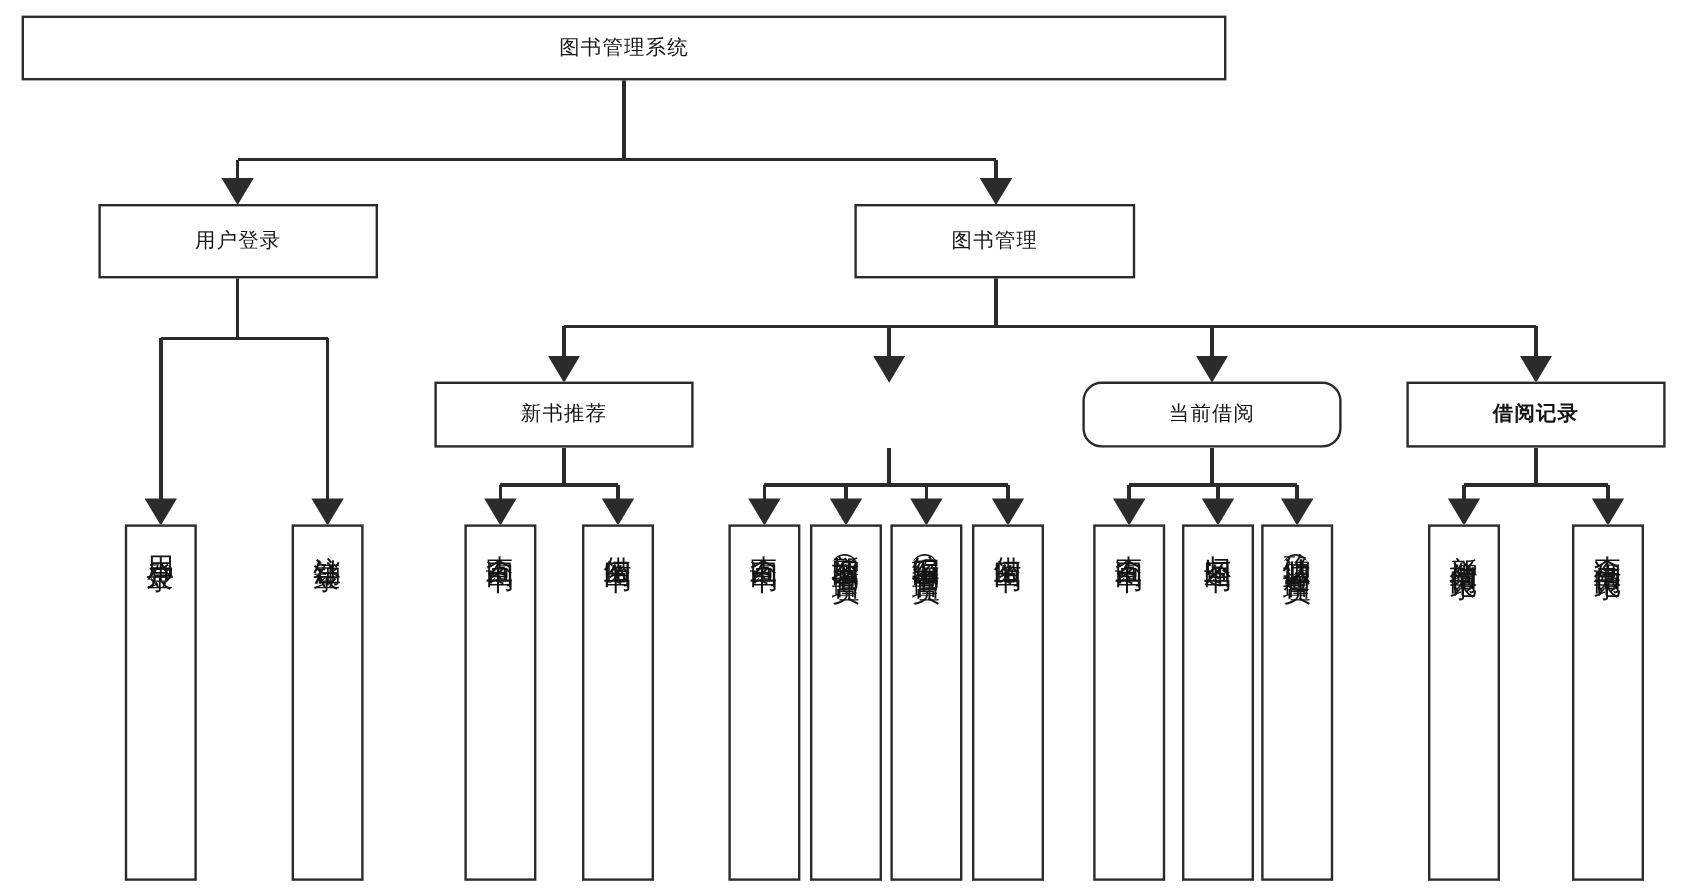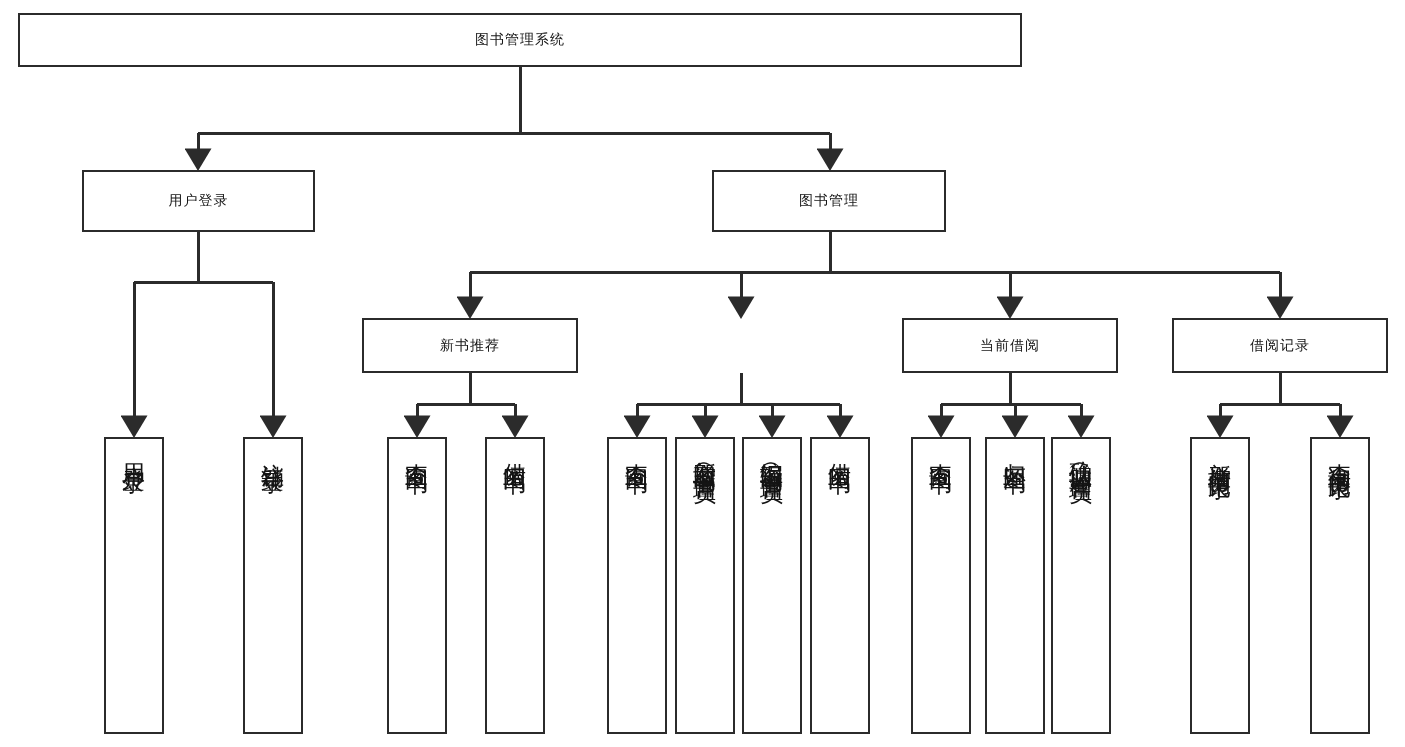--- a/index.html
+++ b/index.html
@@ -30,21 +30,21 @@
     position: absolute;
     box-sizing: border-box;
     border: 2.5px solid #2b2b2b;
     background: #ffffff;
     display: flex;
     align-items: center;
     justify-content: center;
     color: #1a1a1a;
   }
   .node-label {
-    font-size: 14px;
+    font-size: 17px;
     line-height: 1.1;
     letter-spacing: 1px;
     white-space: nowrap;
     color: #141414;
   }
   .leaf-box .node-label {
     writing-mode: vertical-rl;
     text-orientation: upright;
     font-size: 23px;
     letter-spacing: 3px;
@@ -132,24 +132,24 @@
   <div class="node-box" id="node-l2-0" style="left: 82px; top: 170px; width: 233px; height: 62px;">
     <span class="node-label">用户登录</span>
   </div>
   <div class="node-box" id="node-l3-0" style="left: 362px; top: 318px; width: 216px; height: 55px;">
     <span class="node-label">新书推荐</span>
   </div>
 
   <div class="node-box" id="node-l2-1" style="left: 712px; top: 170px; width: 234px; height: 62px;">
     <span class="node-label">图书管理</span>
   </div>
-  <div class="node-box" id="node-l3-2" style="left: 902px; top: 318px; width: 216px; height: 55px;">
+  <div class="node-box" id="node-l3-2" style="left: 902px; top: 318px; width: 216px; height: 55px; border-radius: 16px;">
     <span class="node-label">当前借阅</span>
   </div>
-  <div class="node-box" id="node-l3-3" style="left: 1172px; top: 318px; width: 216px; height: 55px;">
+  <div class="node-box" id="node-l3-3" style="left: 1172px; top: 318px; width: 216px; height: 55px; font-weight: bold;">
     <span class="node-label">借阅记录</span>
   </div>
 
   <div class="node-box leaf-box" id="node-leaf-0" style="left: 104px; top: 437px; width: 60px; height: 297px;">
     <span class="node-label">用户登录</span>
   </div>
   <div class="node-box leaf-box" id="node-leaf-1" style="left: 243px; top: 437px; width: 60px; height: 297px;">
     <span class="node-label">注销登录</span>
   </div>
   <div class="node-box leaf-box" id="node-leaf-2" style="left: 387px; top: 437px; width: 60px; height: 297px;">

